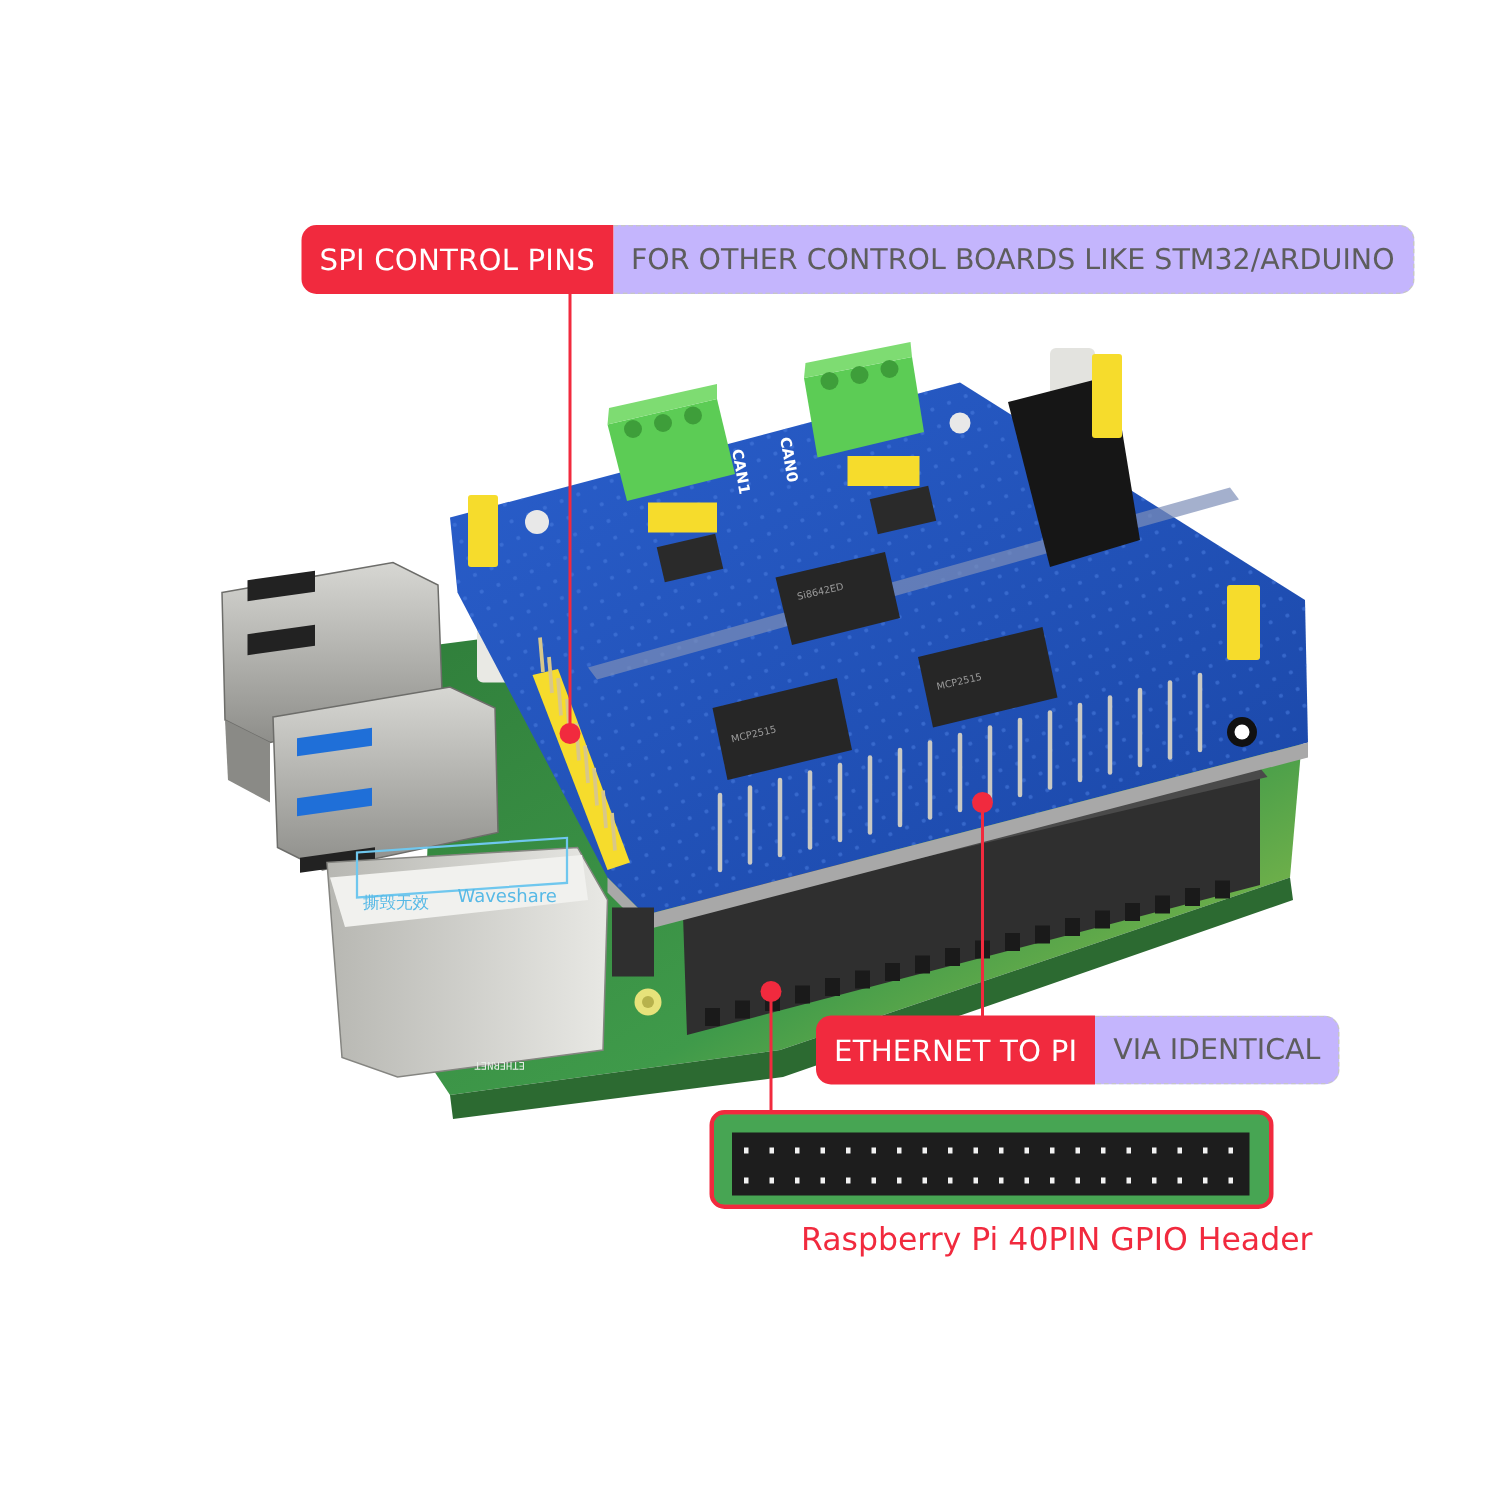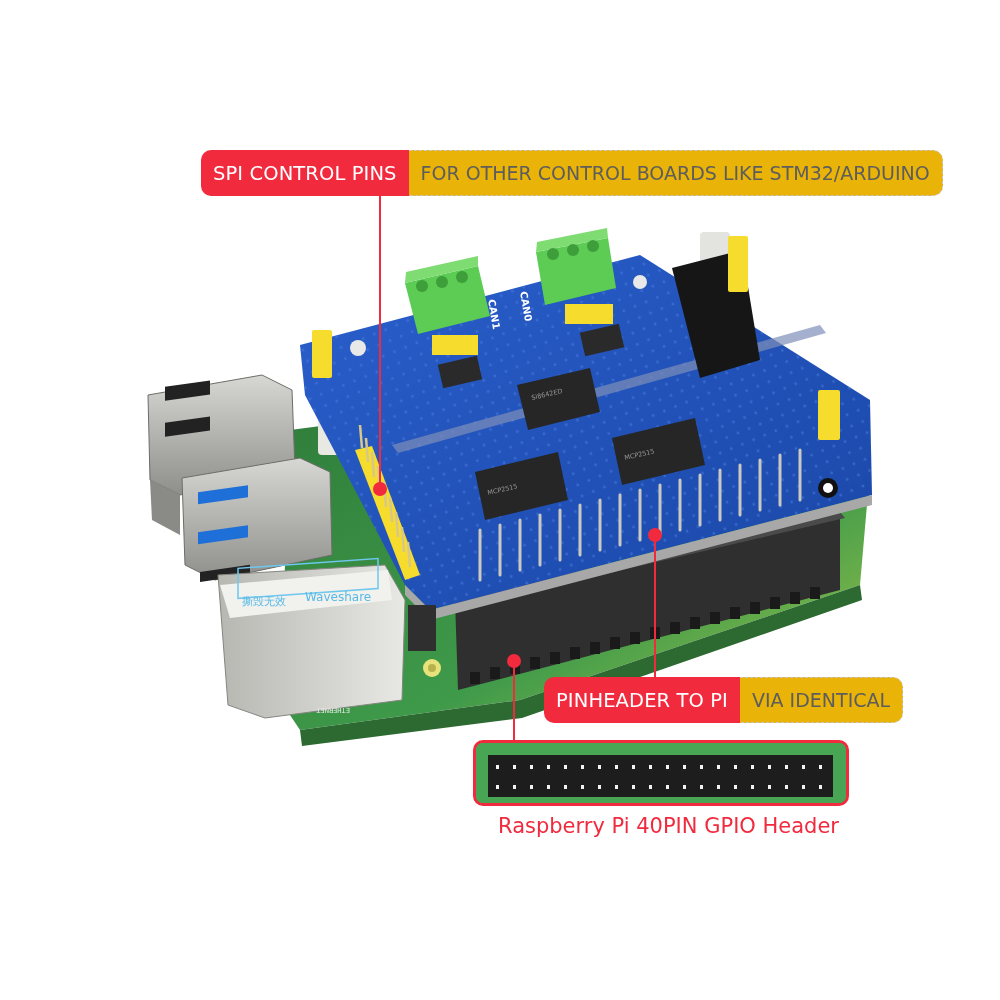--- a/index.html
+++ b/index.html
@@ -1,25 +1,25 @@
 <!DOCTYPE html>
 <html><head>
 <meta charset="utf-8">
 <style>
   html,body{margin:0;padding:0;background:#ffffff;}
   body{width:1000px;height:1000px;position:relative;overflow:hidden;font-family:"DejaVu Sans",sans-serif;}
   .abs{position:absolute;}
   
   .callout{position:absolute;display:flex;align-items:stretch;height:46px;}
   .callout .red{background:var(--accent);color:#fff;border-radius:10px 0 0 10px;display:flex;align-items:center;padding:16px 12px;font-size:19.5px;letter-spacing:0.1px;white-space:nowrap;}
-  .callout .grey{background:#eab308;color:#5d5d5d;border:1.5px dashed #c6c6c6;border-left:none;border-radius:0 10px 10px 0;display:flex;align-items:center;padding:0 12px;font-size:19px;white-space:nowrap;}
+  .callout .grey{background:#c4b5fd;color:#5d5d5d;border:1.5px dashed #c6c6c6;border-left:none;border-radius:0 10px 10px 0;display:flex;align-items:center;padding:0 12px;font-size:19px;white-space:nowrap;}
   .leader{position:absolute;background:var(--accent);}
   .dot{position:absolute;width:14px;height:14px;border-radius:50%;background:var(--accent);}
   .gpio-box{position:absolute;border:3px solid var(--accent);border-radius:10px;overflow:hidden;background:#4fae58;}
-  .gpio-caption{position:absolute;color:var(--accent);font-size:21px;white-space:nowrap;}
+  .gpio-caption{position:absolute;color:var(--accent);font-size:21px;white-space:nowrap;margin-left:36px;}
   svg{display:block;}
 </style>
 </head>
 <body style="--accent: #f12a3e;">
 
 <div class="abs" style="left:0;top:0;width:1000px;height:1000px;">
 <svg width="1000" height="1000" viewBox="0 0 1000 1000">
   <defs>
     <linearGradient id="pcbG" x1="0" y1="0" x2="1" y2="1">
       <stop offset="0" stop-color="#2f7d3a"></stop>
@@ -195,21 +195,21 @@
 <div class="callout" style="left:201px;top:150px;">
   <div class="red">SPI CONTROL PINS</div>
   <div class="grey">FOR OTHER CONTROL BOARDS LIKE STM32/ARDUINO</div>
 </div>
 <div class="leader" style="left:379px;top:196px;width:2px;height:292px;"></div>
 <div class="dot" style="left:373px;top:482px;"></div>
 
 <div class="leader" style="left:654px;top:533px;width:2px;height:145px;"></div>
 <div class="dot" style="left:648px;top:528px;"></div>
 <div class="callout" style="left:544px;top:677px;">
-  <div class="red">PINHEADER TO PI</div>
+  <div class="red">ETHERNET TO PI</div>
   <div class="grey">VIA IDENTICAL</div>
 </div>
 
 <div class="leader" style="left:513px;top:660px;width:2px;height:82px;"></div>
 <div class="dot" style="left:507px;top:654px;"></div>
 <div class="gpio-box" style="left:473px;top:740px;width:370px;height:60px;">
   <svg width="370" height="60" viewBox="0 0 370 60">
     <rect x="0" y="0" width="370" height="60" fill="#47a553"></rect>
     <rect x="12" y="12" width="345" height="42" fill="#1d1d1d"></rect>
     <g fill="#f2f2f2">

